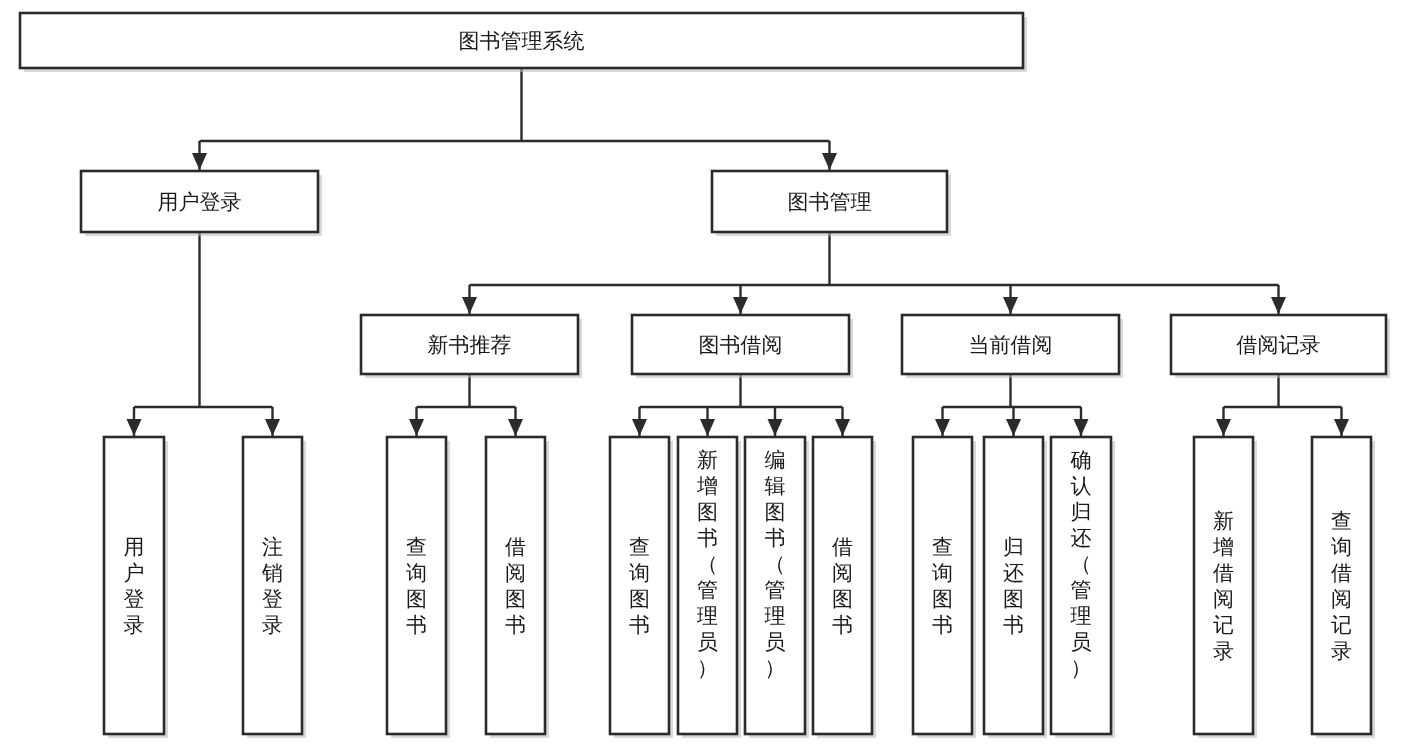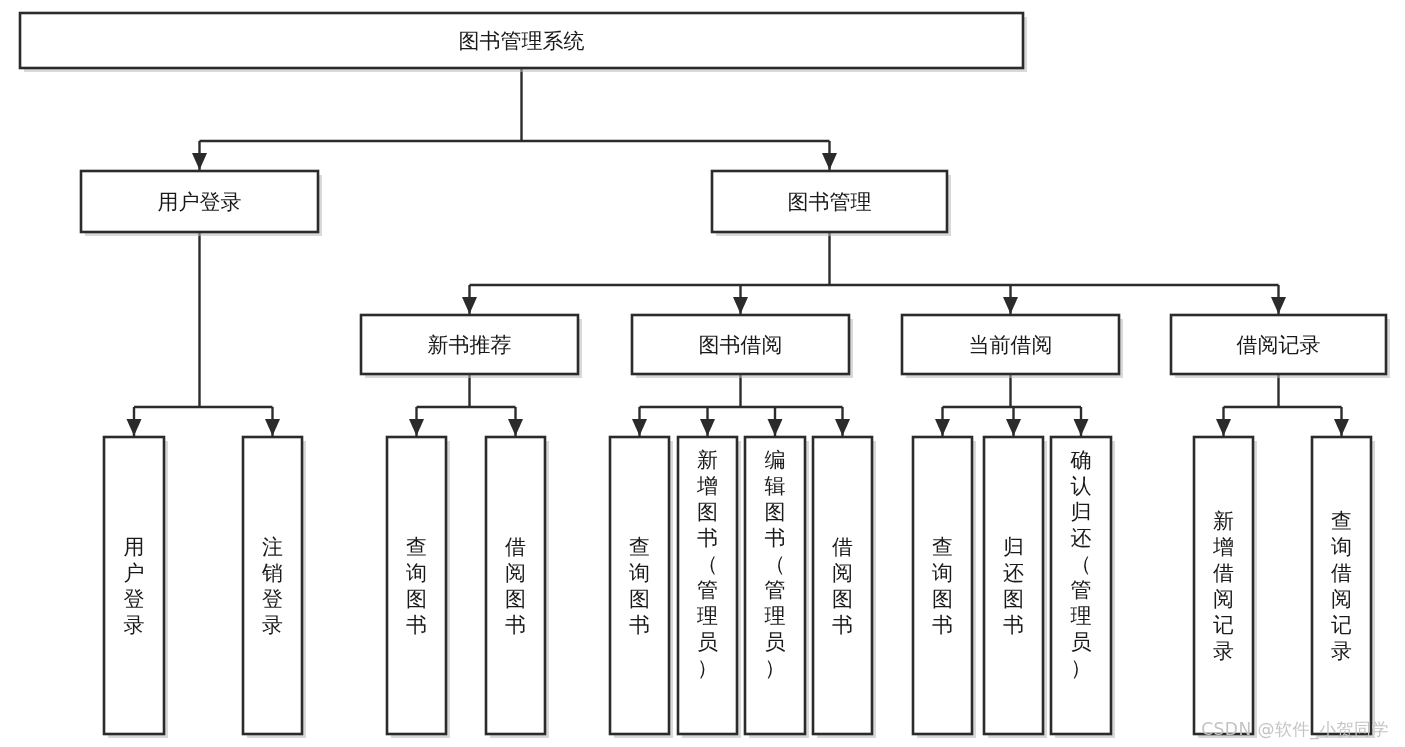--- a/index.html
+++ b/index.html
@@ -240,14 +240,13 @@
           <rect class="node-box" x="1194" y="437" width="59" height="297"></rect>
           <text class="node-label-v" x="1223.5" y="527.78"><tspan x="1223.5" dy="0">新</tspan><tspan x="1223.5" dy="26">增</tspan><tspan x="1223.5" dy="26">借</tspan><tspan x="1223.5" dy="26">阅</tspan><tspan x="1223.5" dy="26">记</tspan><tspan x="1223.5" dy="26">录</tspan></text>
         </g>
         <g>
           <rect class="node-shadow" x="1316" y="441" width="59" height="297"></rect>
           <rect class="node-box" x="1312" y="437" width="59" height="297"></rect>
           <text class="node-label-v" x="1341.5" y="527.78"><tspan x="1341.5" dy="0">查</tspan><tspan x="1341.5" dy="26">询</tspan><tspan x="1341.5" dy="26">借</tspan><tspan x="1341.5" dy="26">阅</tspan><tspan x="1341.5" dy="26">记</tspan><tspan x="1341.5" dy="26">录</tspan></text>
         </g>
       </g>
   </svg>
-  <div class="watermark">CSDN @软件_小贺同学</div>
 </div>
 
 </body></html>

